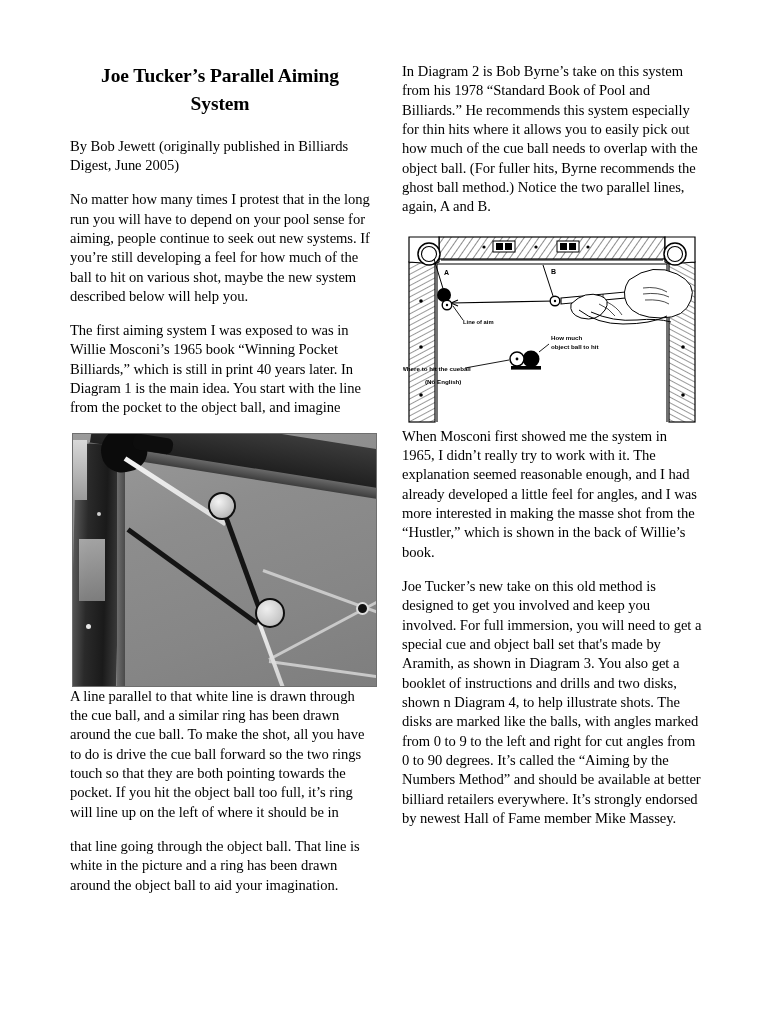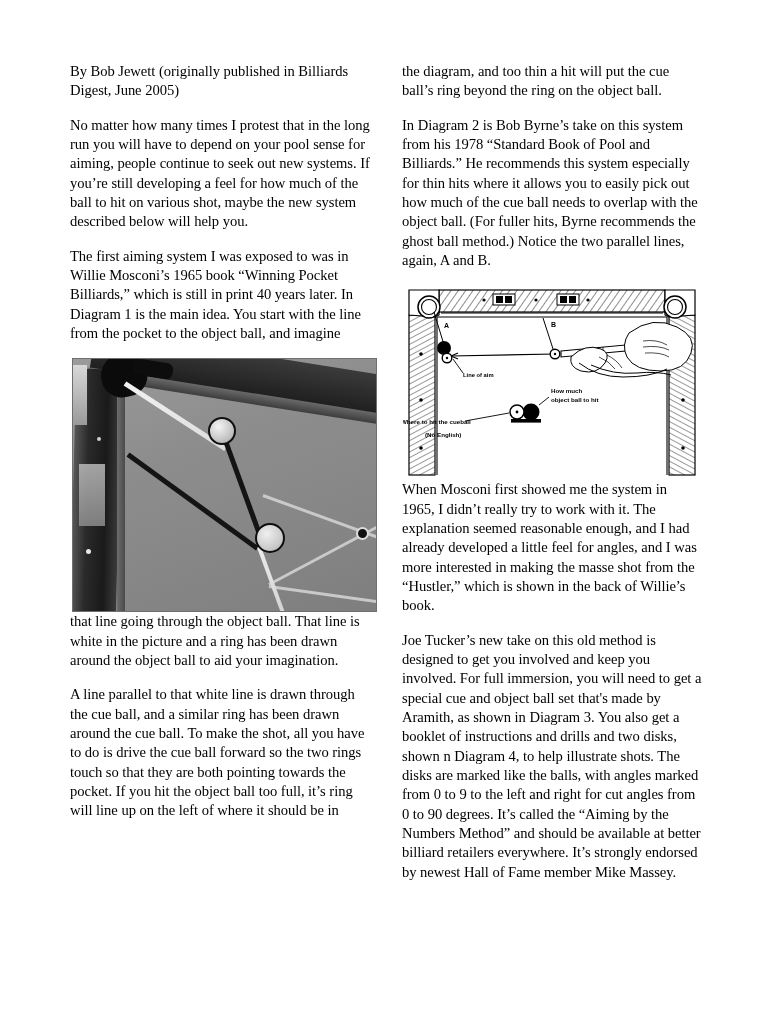--- a/index.html
+++ b/index.html
@@ -244,20 +244,21 @@
   }
 </style>
 </head>
 <body>
 
 <div class="page">
   <div class="columns">
 
     <div class="col">
 
+      <h1 class="title">Joe Tucker’s Parallel Aiming System</h1>
 
       <p class="para">By Bob Jewett (originally published in Billiards Digest, June 2005)</p>
 
       <p class="para">No matter how many times I protest that in the long run you will have to depend on your pool sense for aiming, people continue to seek out new systems.  If you’re still developing a feel for how much of the ball to hit on various shot, maybe the new system described below will help you.</p>
 
       <p class="para">The first aiming system I was exposed to was in Willie Mosconi’s 1965 book “Winning Pocket Billiards,” which is still in print 40 years later.  In Diagram 1 is the main idea.  You start with the line from the pocket to the object ball, and imagine</p>
 
       <div class="photo1">
         <div class="p1-cloth"></div>
         <div class="p1-railtop"></div>
@@ -275,29 +276,28 @@
         <div class="p1-tri3"></div>
         <div class="p1-whiteline"></div>
         <div class="p1-blackline-a"></div>
         <div class="p1-blackline-b"></div>
         <div class="p1-whiteline2"></div>
         <div class="p1-ball-obj"></div>
         <div class="p1-ball-cue"></div>
         <div class="p1-rdot"></div>
       </div>
 
+      <p class="para">A line parallel to that white line is drawn through the cue ball, and a similar ring has been drawn around the cue ball.  To make the shot, all you have to do is drive the cue ball forward so the two rings touch so that they are both pointing towards the pocket.  If you hit the object ball too full, it’s ring will line up on the left of where it should be in</p>
+
       <p class="para">that line going through the object ball.  That line is white in the picture and a ring has been drawn around the object ball to aid your imagination.</p>
 
-      <p class="para">A line parallel to that white line is drawn through the cue ball, and a similar ring has been drawn around the cue ball.  To make the shot, all you have to do is drive the cue ball forward so the two rings touch so that they are both pointing towards the pocket.  If you hit the object ball too full, it’s ring will line up on the left of where it should be in</p>
-
     </div>
 
     <div class="col">
 
-      <p class="para">the diagram, and too thin a hit will put the cue ball’s ring beyond the ring on the object ball.</p>
 
       <p class="para">In Diagram 2 is Bob Byrne’s take on this system from his 1978 “Standard Book of Pool and Billiards.”  He recommends this system especially for thin hits where it allows you to easily pick out how much of the cue ball needs to overlap with the object ball. (For fuller hits, Byrne recommends the ghost ball method.) Notice the two parallel lines, again, A and B.</p>
 
       <div class="dia2">
         <svg width="298" height="195" viewBox="0 0 298 195" xmlns="http://www.w3.org/2000/svg">
           <defs>
             <pattern id="woodH" width="6" height="6" patternUnits="userSpaceOnUse" patternTransform="rotate(35)">
               <line x1="0" y1="0" x2="0" y2="6" stroke="#000" stroke-width="0.9"></line>
             </pattern>
             <pattern id="woodV" width="5" height="5" patternUnits="userSpaceOnUse" patternTransform="rotate(62)">

